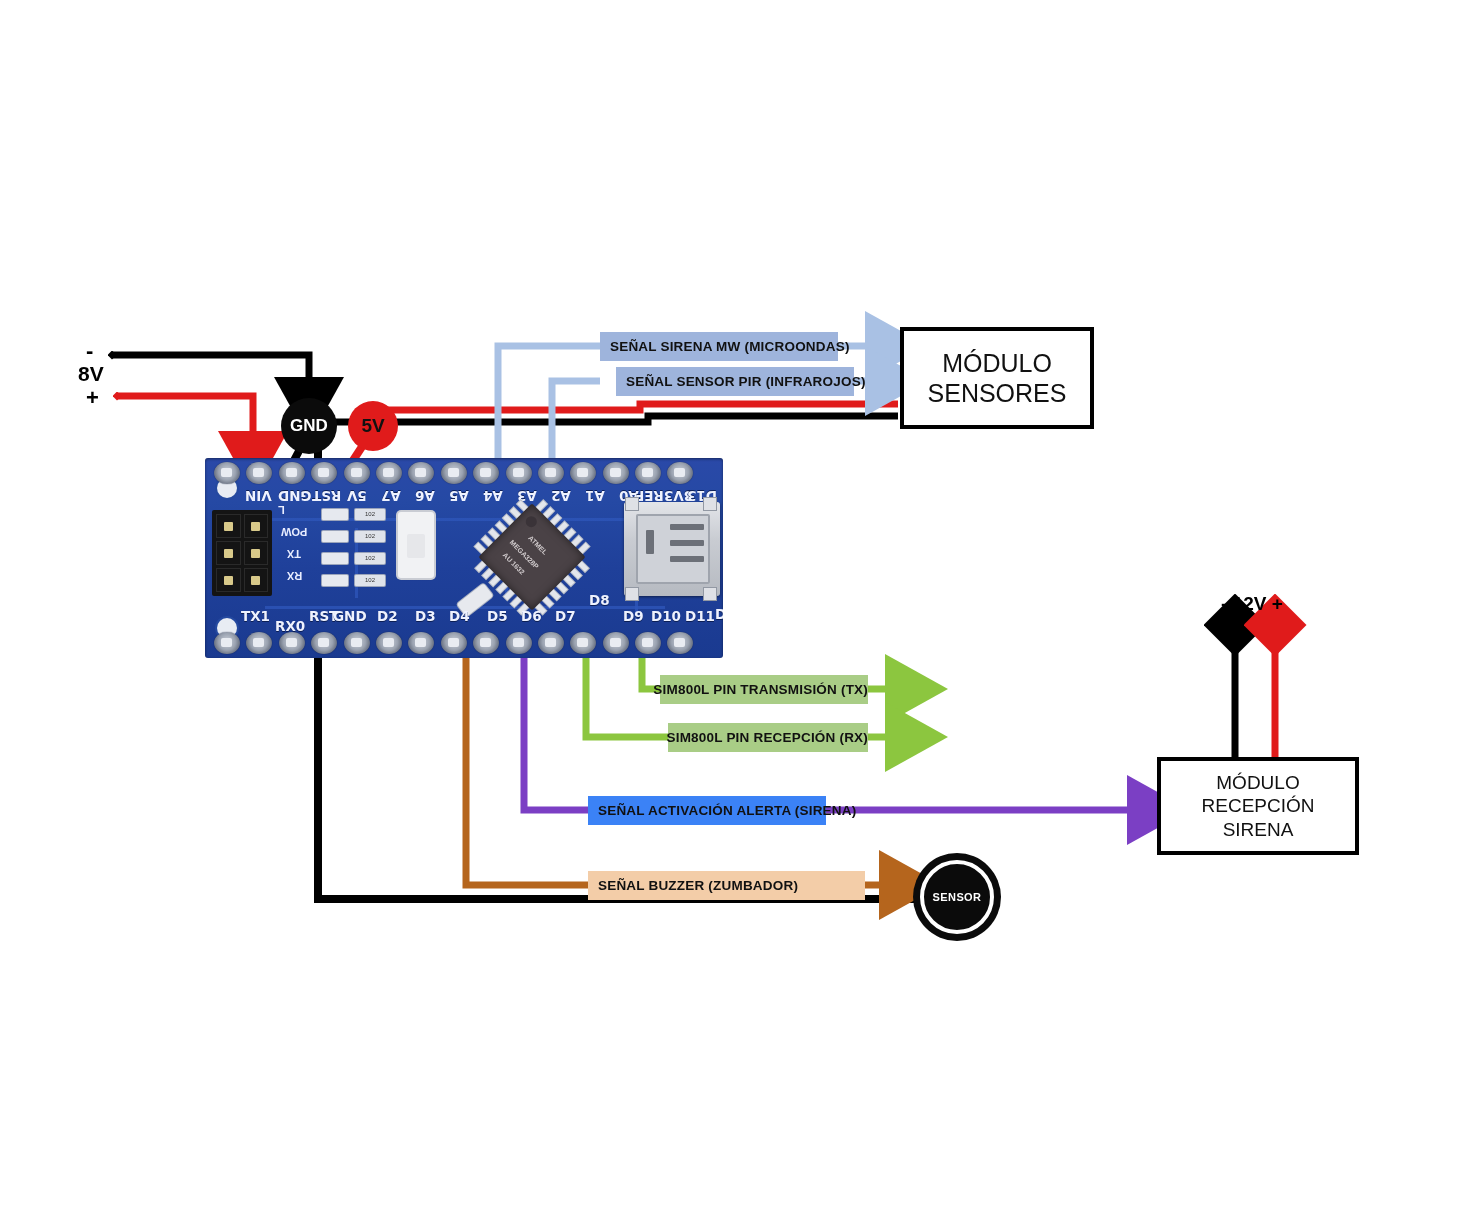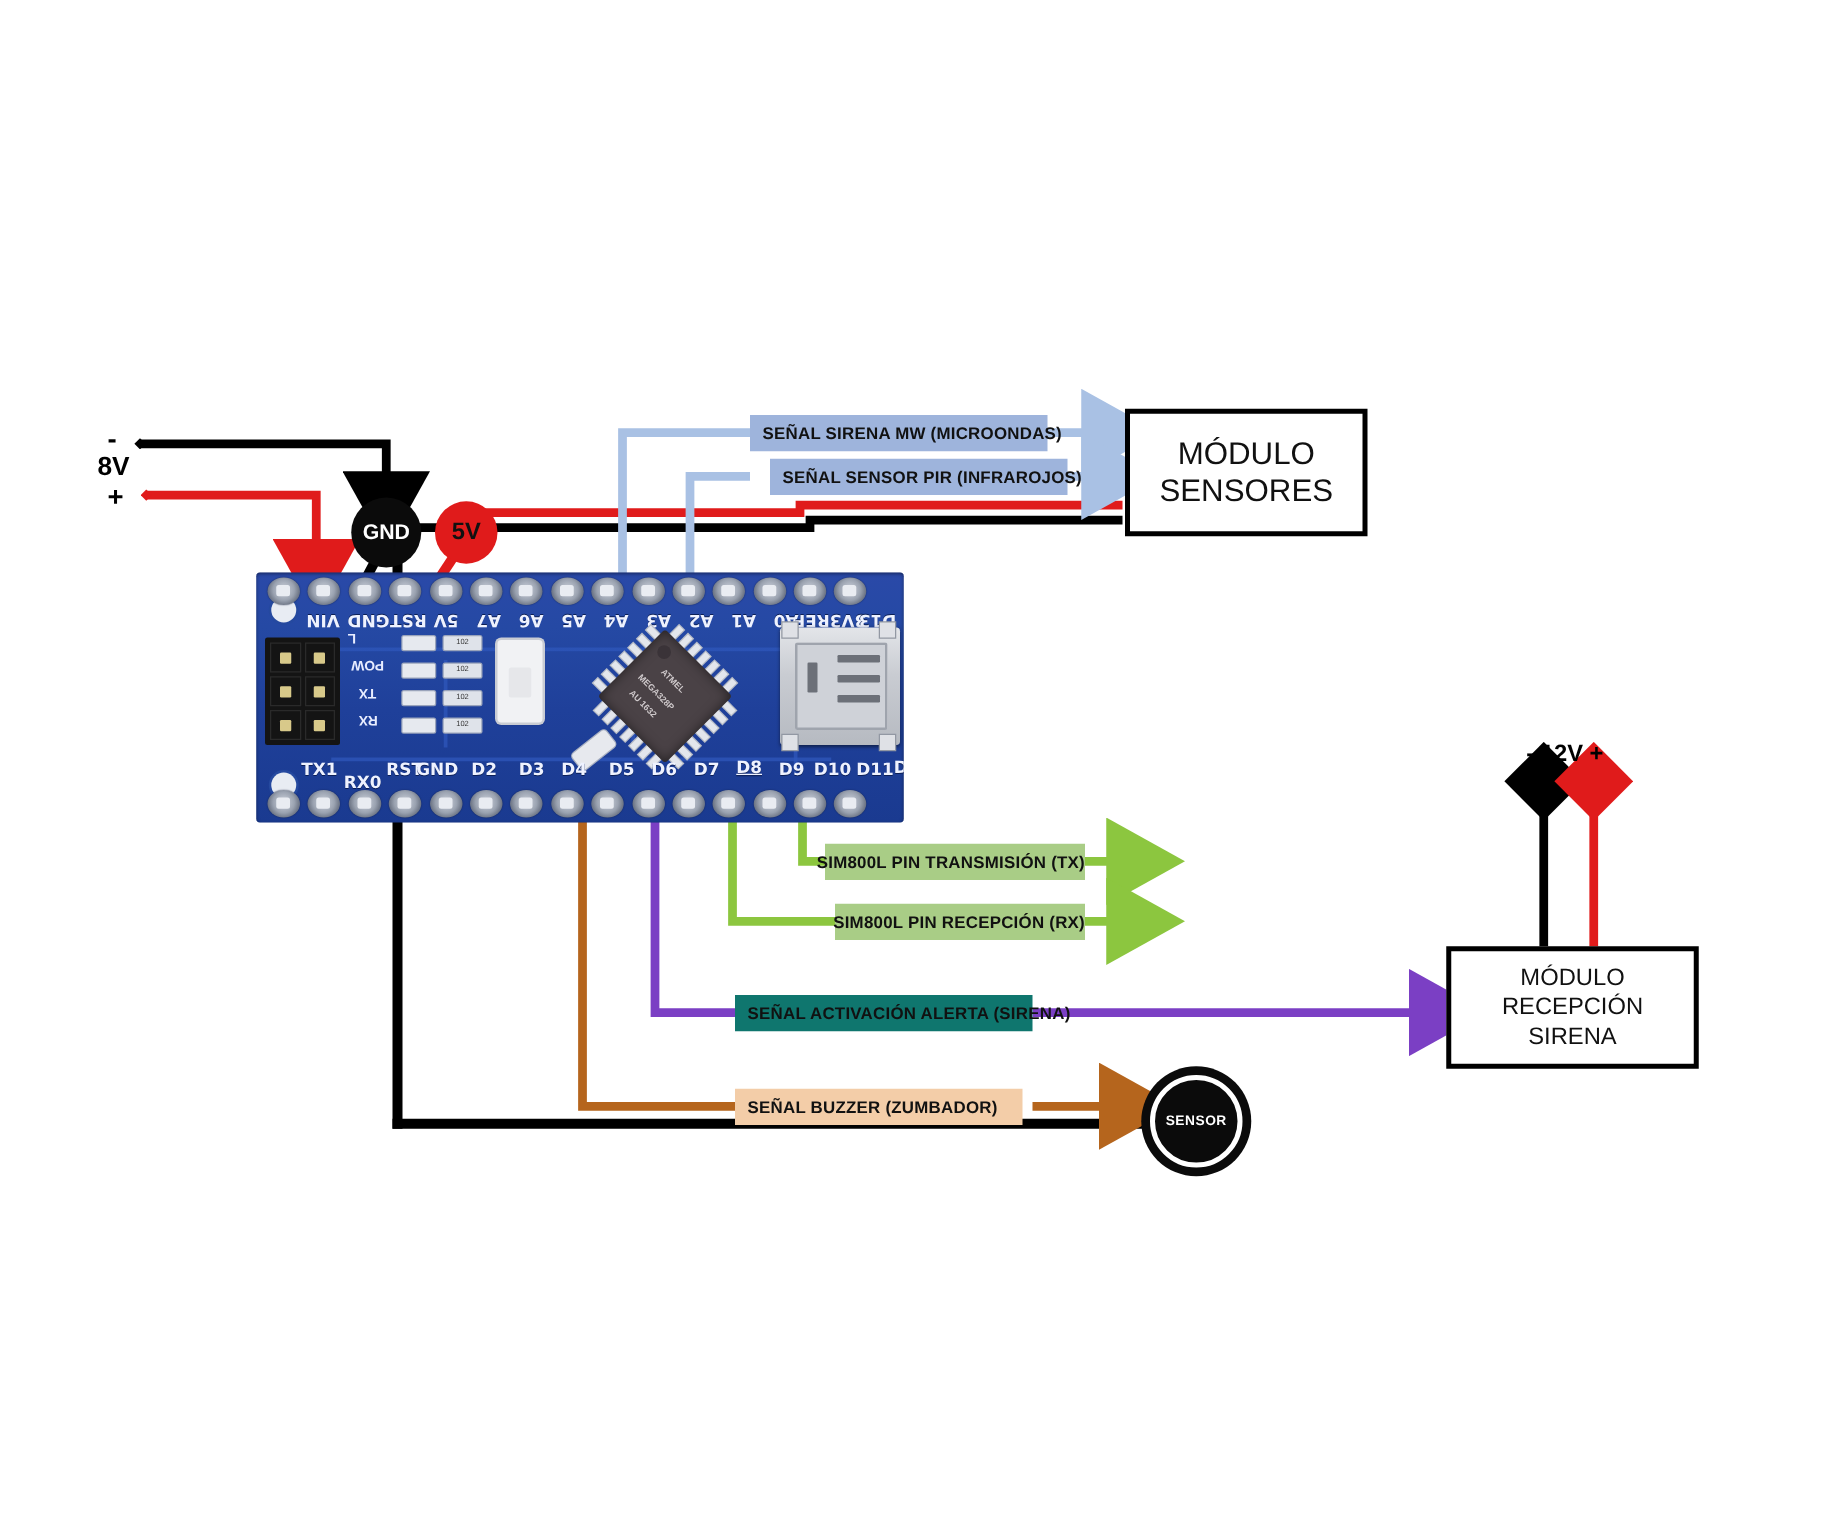--- a/index.html
+++ b/index.html
@@ -5,21 +5,21 @@
   html,body{margin:0;padding:0;background:#ffffff;}
   body{width:1462px;height:1224px;font-family:"Liberation Sans",sans-serif;position:relative;overflow:hidden;}
   #stage{position:absolute;left:0;top:0;width:1462px;height:1224px;}
   svg#wires{position:absolute;left:0;top:0;width:1462px;height:1224px;}
 
   
   .chip{position:absolute;display:flex;align-items:center;box-sizing:border-box;
         font-weight:bold;color:#111;letter-spacing:.2px;white-space:nowrap;padding-left:10px;}
   .chip.blue{background:#9eb4dc;font-size:13.5px;}
   .chip.green{background:#a9cd86;font-size:13.5px;justify-content:flex-end;}
-  .chip.purple{background:#0f766e;font-size:13.5px;}
+  .chip.purple{background:#3b82f6;font-size:13.5px;}
   .chip.peach{background:#f3cda8;font-size:13.5px;}
 
   
   .modbox{position:absolute;box-sizing:border-box;border:4px solid #000;background:#fff;
           display:flex;flex-direction:column;align-items:center;justify-content:center;
           color:#111;line-height:1.22;font-weight:400;}
   .modbox .ln{display:block;}
 
   
   .ptxt{position:absolute;font-weight:bold;color:#000;white-space:nowrap;}
@@ -209,21 +209,21 @@
   </div>
   <div class="chip green" style="left:660px;top:675px;width:208px;height:29px;">
     <span>SIM800L PIN TRANSMISIÓN (TX)</span>
   </div>
   <div class="chip green" style="left:668px;top:723px;width:200px;height:29px;">
     <span>SIM800L PIN RECEPCIÓN (RX)</span>
   </div>
   <div class="chip purple" style="left:588px;top:796px;width:238px;height:29px;">
     <span>SEÑAL ACTIVACIÓN ALERTA (SIRENA)</span>
   </div>
-  <div class="chip peach" style="left:588px;top:871px;width:230px;height:29px;">
+  <div class="chip peach" style="left:588px;top:871px;width:277px;height:29px;">
     <span>SEÑAL BUZZER (ZUMBADOR)</span>
   </div>
 
   <div class="modbox" style="left:900px;top:327px;width:194px;height:102px;font-size:25px;">
     <span class="ln">MÓDULO</span>
     <span class="ln">SENSORES</span>
   </div>
 
 
   <div class="modbox" style="left:1157px;top:757px;width:202px;height:98px;font-size:19px;">
@@ -402,21 +402,21 @@
     <div class="plabel" style="left:36px;top:150px;">TX1</div>
     <div class="plabel" style="left:70px;top:160px;">RX0</div>
     <div class="plabel" style="left:104px;top:150px;">RST</div>
     <div class="plabel" style="left:128px;top:150px;">GND</div>
     <div class="plabel" style="left:172px;top:150px;">D2</div>
     <div class="plabel" style="left:210px;top:150px;">D3</div>
     <div class="plabel" style="left:244px;top:150px;">D4</div>
     <div class="plabel" style="left:282px;top:150px;">D5</div>
     <div class="plabel" style="left:316px;top:150px;">D6</div>
     <div class="plabel" style="left:350px;top:150px;">D7</div>
-    <div class="plabel" style="left:384px;top:148px;text-decoration:underline;">D8</div>
+    <div class="plabel" style="left:384px;top:134px;">D8</div>
     <div class="plabel" style="left:418px;top:150px;">D9</div>
     <div class="plabel" style="left:446px;top:150px;">D10</div>
     <div class="plabel" style="left:480px;top:150px;">D11</div>
     <div class="plabel" style="left:510px;top:148px;">D12</div>
 
     <div class="padrow" style="left:9px;bottom:4px;">
       <div class="pad">
           <i></i>
         </div>
       <div class="pad">

